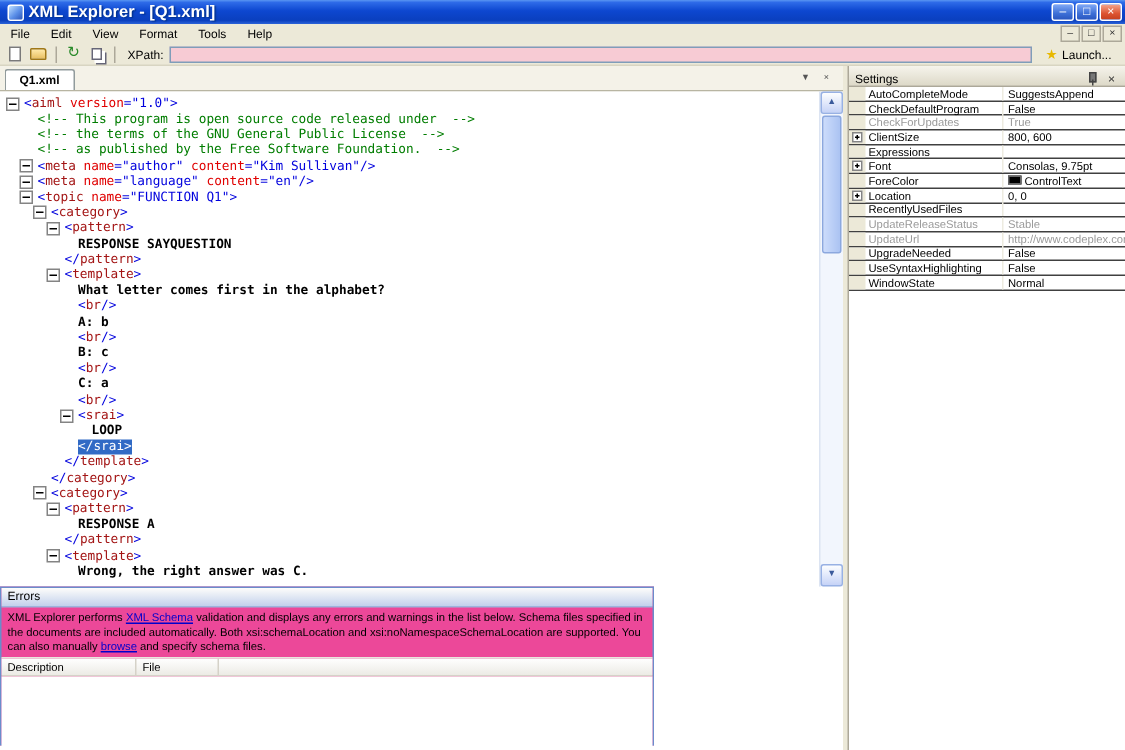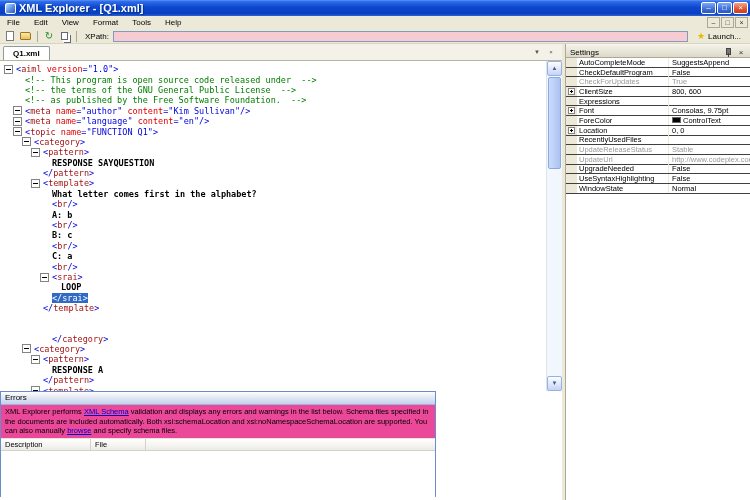--- a/index.html
+++ b/index.html
@@ -251,21 +251,21 @@
           <span class="segs"><span class="seg-t">LOOP</span></span>
         </div>
         <div class="xline" style="padding-left: 40px;">
           <span class="exp-spacer"></span>
           <span class="segs sel"><span class="seg-d">&lt;/</span><span class="seg-e">srai</span><span class="seg-d">&gt;</span></span>
         </div>
         <div class="xline" style="padding-left: 31px;">
           <span class="exp-spacer"></span>
           <span class="segs"><span class="seg-d">&lt;/</span><span class="seg-e">template</span><span class="seg-d">&gt;</span></span>
         </div>
-        <div class="xline" style="padding-left: 40px; margin-top: 20px;">
+        <div class="xline" style="padding-left: 22px;">
           <span class="exp-spacer"></span>
           <span class="segs"><span class="seg-d">&lt;/</span><span class="seg-e">category</span><span class="seg-d">&gt;</span></span>
         </div>
         <div class="xline" style="padding-left: 22px;">
           <span class="expander"></span>
           <span class="segs"><span class="seg-d">&lt;</span><span class="seg-e">category</span><span class="seg-d">&gt;</span></span>
         </div>
         <div class="xline" style="padding-left: 31px;">
           <span class="expander"></span>
           <span class="segs"><span class="seg-d">&lt;</span><span class="seg-e">pattern</span><span class="seg-d">&gt;</span></span>

